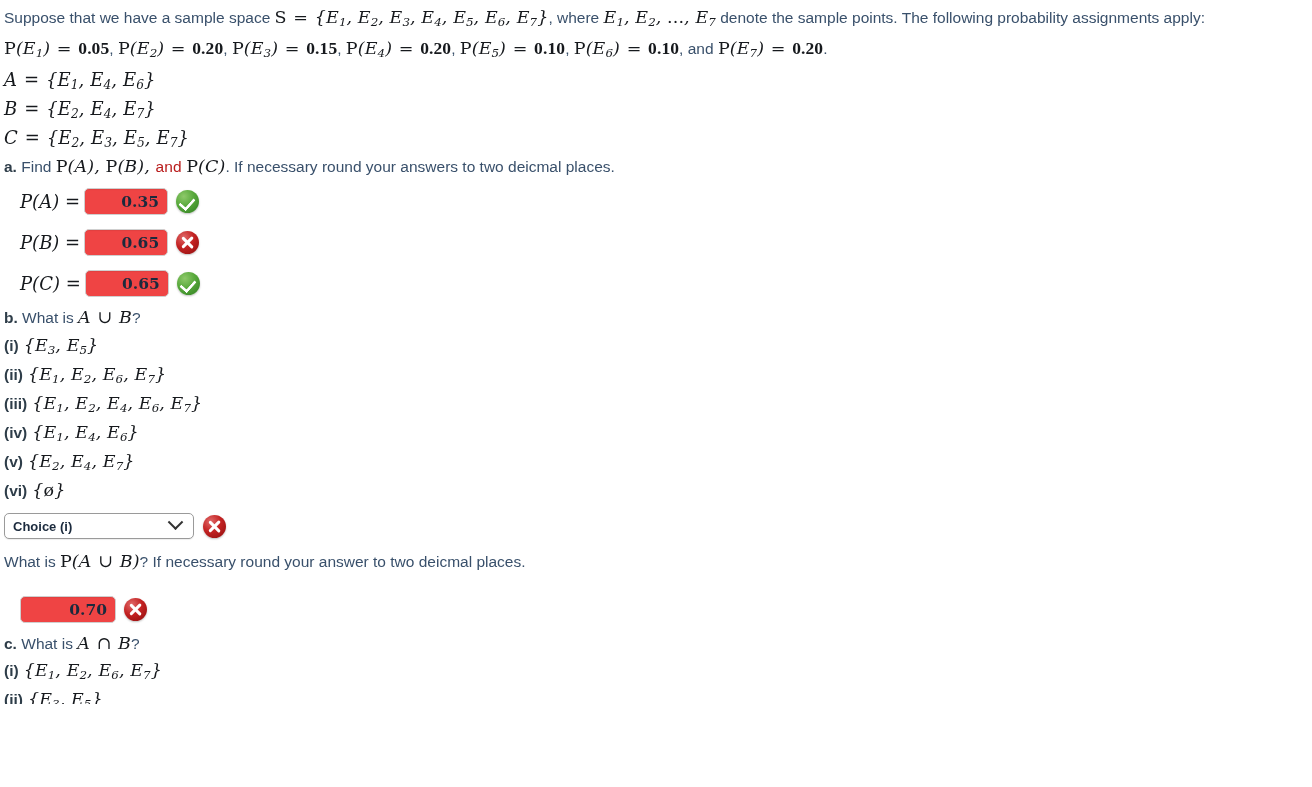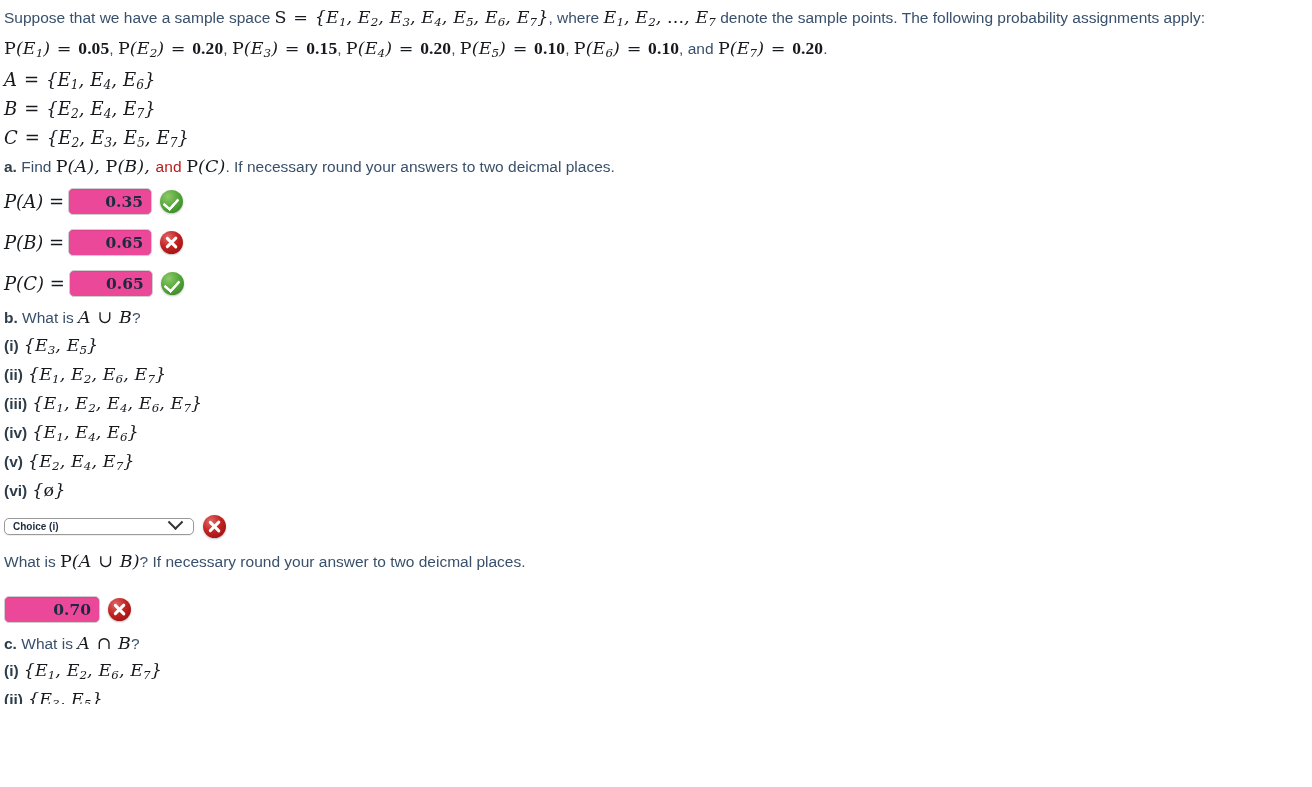--- a/index.html
+++ b/index.html
@@ -62,37 +62,37 @@
   .qlabel {
     font-weight: bold;
     color: #2e3d49;
     font-size: 15.5px;
   }
 
   
   .ansrow {
     display: flex;
     align-items: center;
-    margin: 0 0 8px 0;
+    margin: 0 0 8px 16px;
     height: 33px;
   }
   .ansrow .lead {
     font-family: "DejaVu Serif", "Liberation Serif", serif;
     font-style: italic;
     font-size: 18px;
     color: #16191d;
     margin-right: 4px;
     white-space: nowrap;
   }
   .ansbox {
     width: 84px;
     height: 27px;
     border: 1px solid #cfcfcf;
     border-radius: 5px;
-    background: #ec4899;
+    background: #ef4444;
     box-shadow: 0 1px 1px rgba(0,0,0,0.06) inset;
     text-align: right;
     padding: 0 8px 0 4px;
     font-family: "DejaVu Serif", "Liberation Serif", serif;
     font-weight: bold;
     font-size: 15.5px;
     color: #1b2a3d;
     box-sizing: border-box;
     line-height: 25px;
     outline: none;
@@ -160,32 +160,32 @@
 
   
   .selectrow {
     display: flex;
     align-items: center;
     margin: 6px 0 10px 0;
     height: 32px;
   }
   .dropdown {
     width: 190px;
-    height: 17px;
+    height: 26px;
     border: 1px solid #9a9a9a;
     border-radius: 5px;
     background: #ffffff;
     box-sizing: border-box;
     display: flex;
     align-items: center;
     justify-content: space-between;
     padding: 0 6px 0 8px;
     font-family: "Liberation Sans", sans-serif;
     font-weight: bold;
-    font-size: 10px;
+    font-size: 13px;
     color: #1b2a3d;
     box-shadow: 0 1px 1px rgba(0,0,0,0.07);
   }
   .dropdown .chev {
     display: inline-block;
     width: 9px;
     height: 9px;
     border-right: 2px solid #333;
     border-bottom: 2px solid #333;
     transform: rotate(45deg) translate(-3px,-3px);

